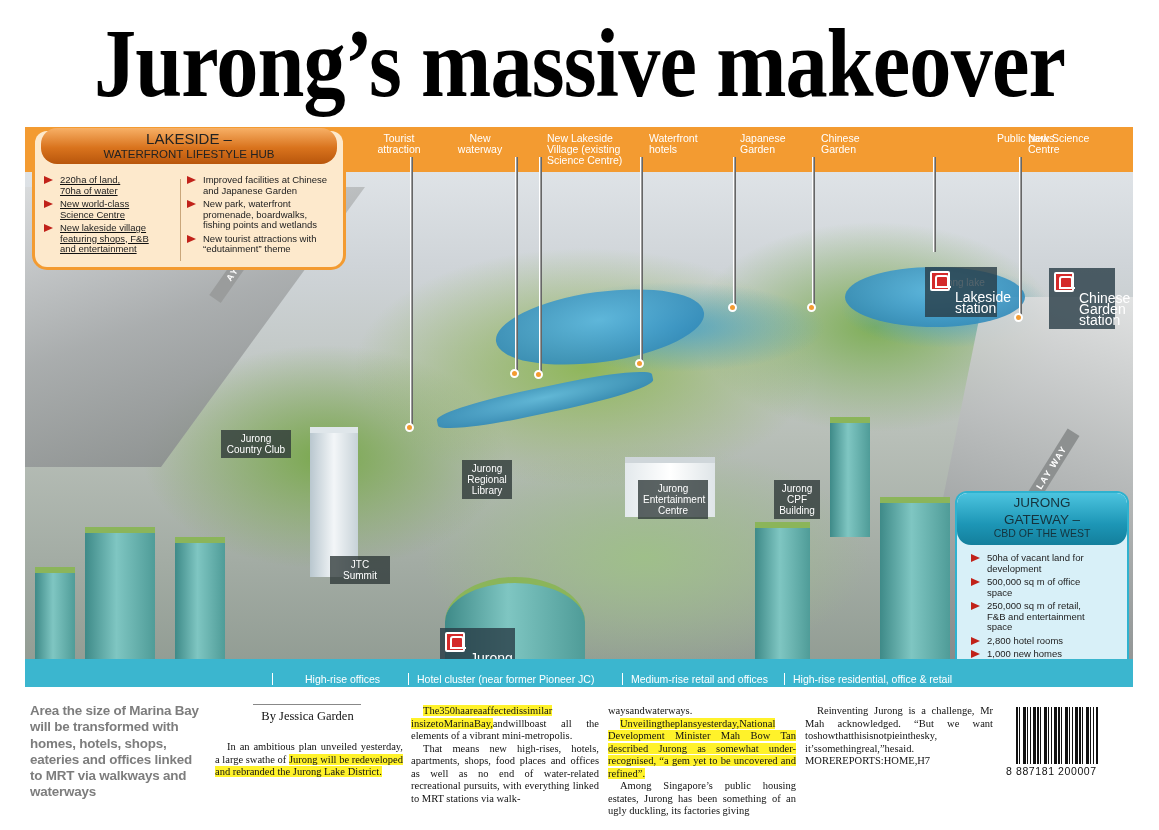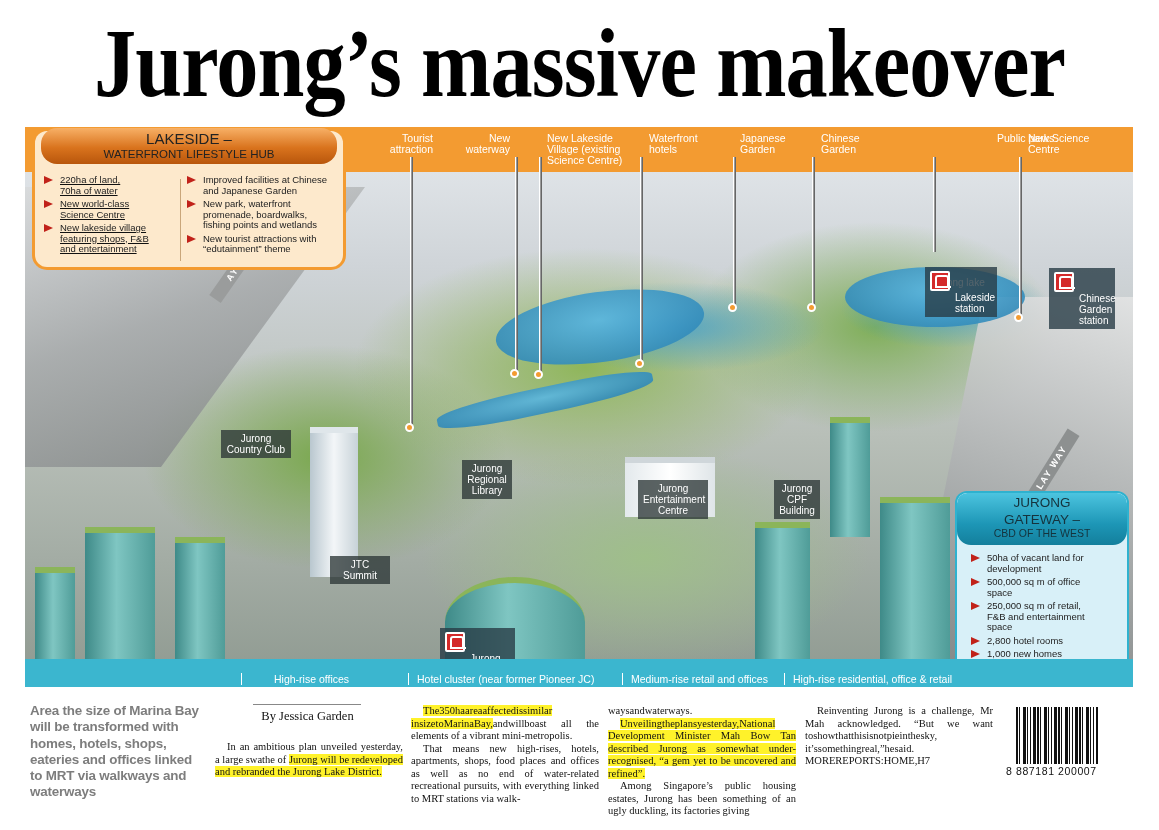--- a/index.html
+++ b/index.html
@@ -67,21 +67,21 @@
 
   
   .top-banner {
     position: absolute; left: 0; top: 0; width: 1108px; height: 45px;
     background: #f39b31;
   }
   .top-label {
     position: absolute; top: 6px; color: #fff; font-size: 10.5px; line-height: 11px;
     white-space: pre-line;
   }
-  .top-label.right { text-align: right; }
+  .top-label.right { text-align: center; }
   .pointer {
     position: absolute; width: 3px; background: #9a9a9a; border-left: 1px solid #ffffff; border-right: 1px solid #666;
   }
   .dot-marker {
     position: absolute; width: 9px; height: 9px; border-radius: 50%;
     background: #f39b31; border: 2px solid #fff;
   }
 
   
   .lakeside-box {
@@ -109,21 +109,21 @@
   .col-divider { position: absolute; left: 145px; top: 48px; width: 1px; height: 82px; background: #c9a67a; }
 
   
   .map-label {
     position: absolute; background: rgba(45,55,55,0.78); color: #fff;
     font-size: 10px; line-height: 11px; padding: 3px 5px; text-align: center;
     white-space: pre-line;
   }
   .station-label {
     position: absolute; background: rgba(40,60,70,0.8); color: #fff;
-    font-size: 10px; line-height: 11px; padding: 3px 5px 3px 30px;
+    font-size: 14px; line-height: 11px; padding: 3px 5px 3px 30px;
     white-space: pre-line; min-height: 28px;
   }
   .station-icon {
     position: absolute; left: 5px; top: 4px; width: 20px; height: 20px;
     background: #d42a2a; border: 2px solid #fff; border-radius: 2px;
   }
   .station-icon::before {
     content: ""; position: absolute; left: 3px; top: 2px; width: 10px; height: 9px;
     border: 2px solid #fff; border-radius: 3px 3px 1px 1px;
   }
@@ -326,21 +326,21 @@
 space</span></div>
       <div class="bullet"><span class="tri"></span><span>250,000 sq m of retail,
 F&amp;B and entertainment
 space</span></div>
       <div class="bullet"><span class="tri"></span><span>2,800 hotel rooms</span></div>
       <div class="bullet"><span class="tri"></span><span>1,000 new homes</span></div>
     </div>
   </div>
 
   <div class="bottom-banner">
-    <div class="bottom-label" style="left:216px;padding-left:32px;">High-rise offices</div>
+    <div class="bottom-label" style="left:247px;padding-left:32px;">High-rise offices</div>
     <div class="bottom-label" style="left:383px;">Hotel cluster (near former Pioneer JC)</div>
     <div class="bottom-label" style="left:597px;">Medium-rise retail and offices</div>
     <div class="bottom-label" style="left:759px;">High-rise residential, office &amp; retail</div>
   </div>
 </div>
 
 <div class="standfirst">Area the size of Marina Bay will be transformed with homes, hotels, shops, eateries and offices linked to MRT via walkways and waterways</div>
 
 <div class="byline-rule"></div>
 <div class="byline">By Jessica Garden</div>

